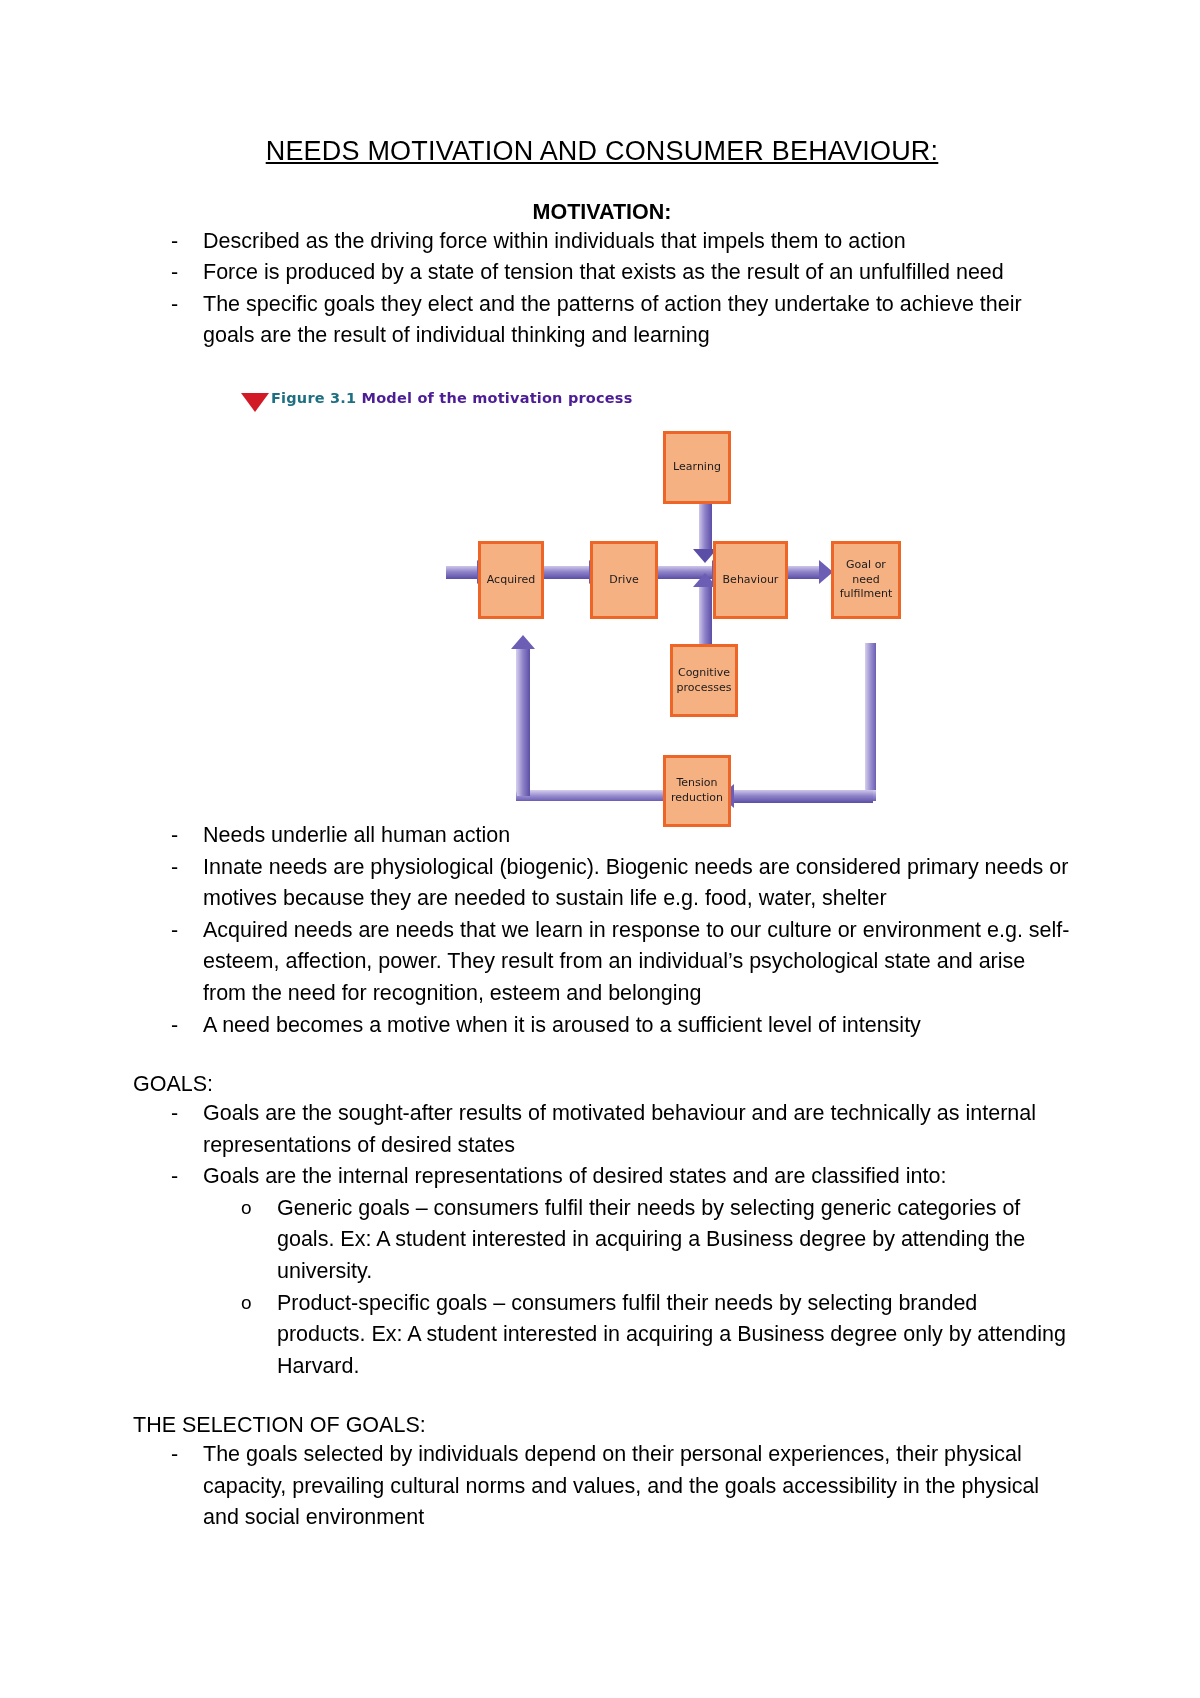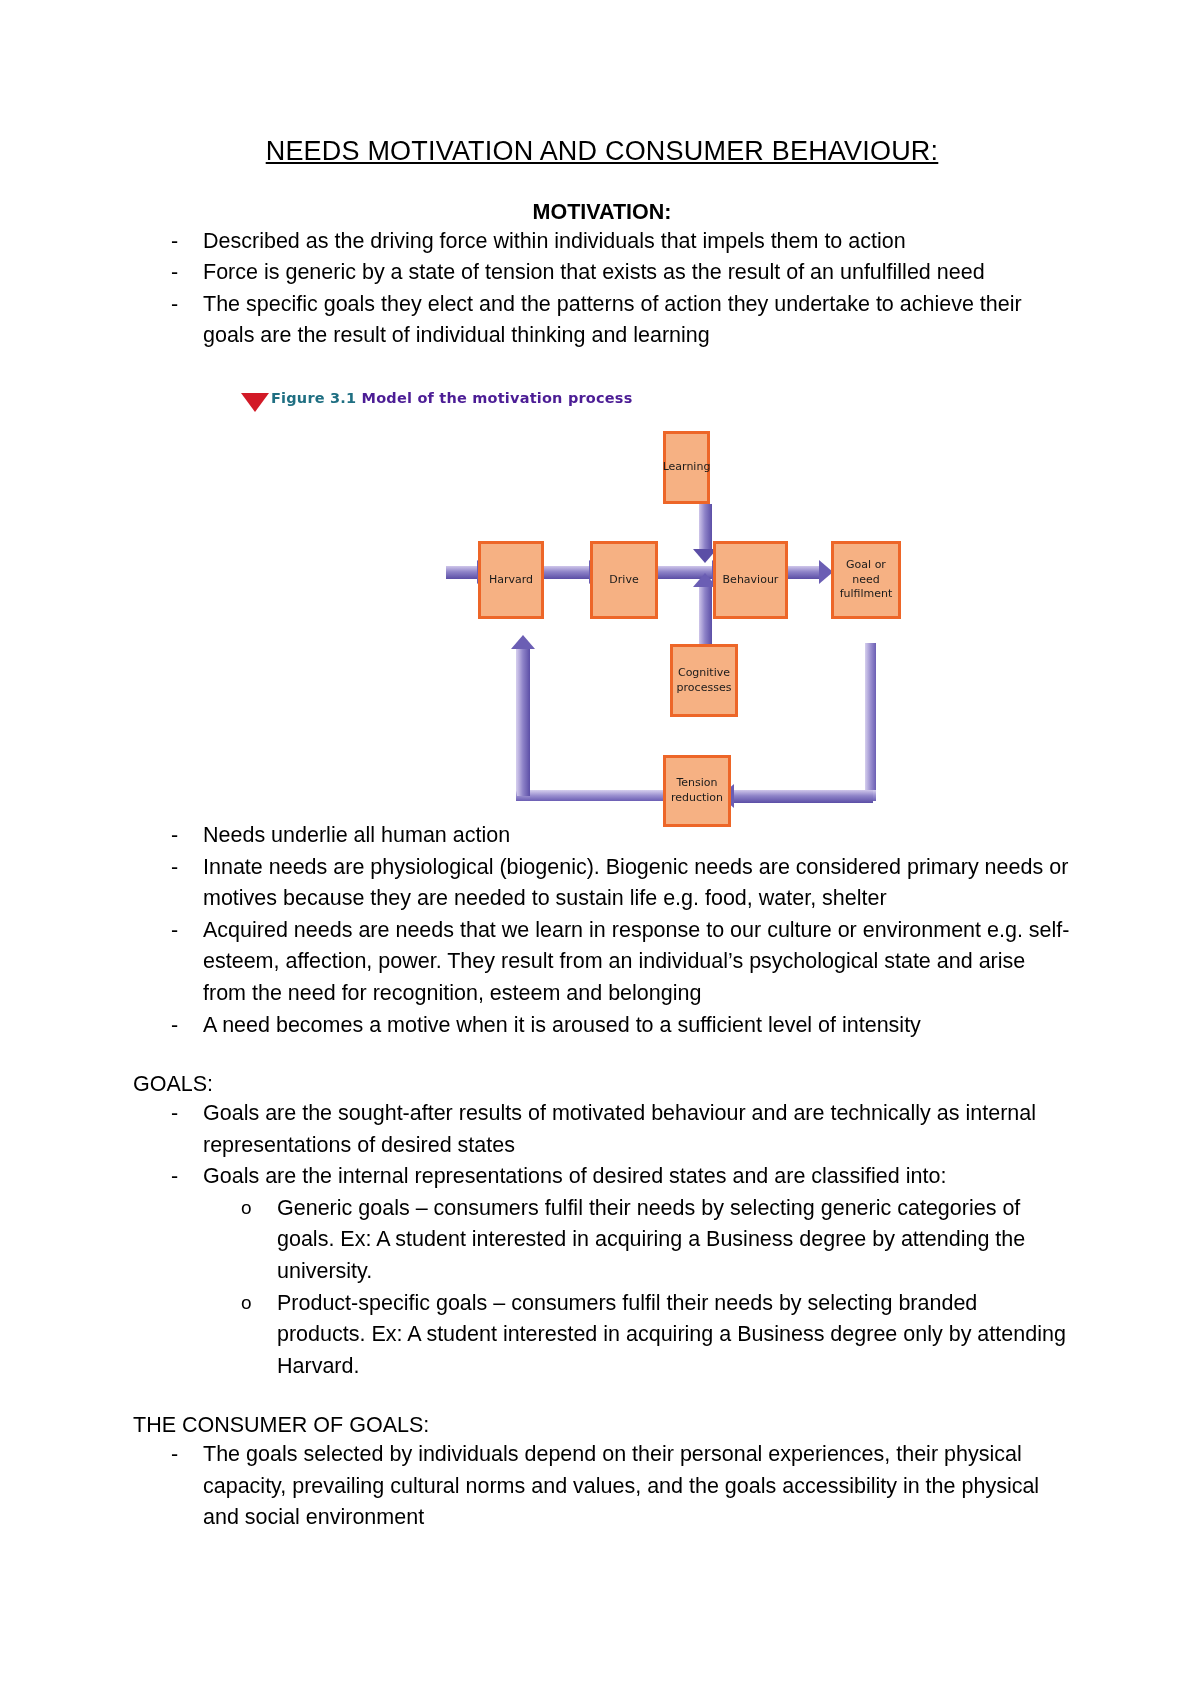--- a/index.html
+++ b/index.html
@@ -195,21 +195,21 @@
 
     <div class="section-head">MOTIVATION:</div>
 
     <ul class="dash">
       <li>
         <span class="marker">-</span>
         <span>Described as the driving force within individuals that impels them to action</span>
       </li>
       <li>
         <span class="marker">-</span>
-        <span>Force is generic by a state of tension that exists as the result of an unfulfilled need</span>
+        <span>Force is produced by a state of tension that exists as the result of an unfulfilled need</span>
       </li>
       <li>
         <span class="marker">-</span>
         <span>The specific goals they elect and the patterns of action they undertake to achieve their goals are the result of individual thinking and learning</span>
       </li>
     </ul>
 
     <div class="figure">
 
       <div class="tri"></div>
@@ -230,36 +230,36 @@
       <div class="arrow-h" style="left:213px; top:180px; width:32px;"></div>
       <div class="arrow-h" style="left:310px; top:180px; width:47px;"></div>
       <div class="arrow-h" style="left:425px; top:180px; width:55px;"></div>
       <div class="arrow-h" style="left:555px; top:180px; width:32px;"></div>
 
       <div class="arrow-v down" style="left:466px; top:118px; height:46px;"></div>
       <div class="arrow-v up" style="left:466px; top:200px; height:58px;"></div>
 
 
       <div class="box" style="left:245px; top:155px; width:66px; height:78px;">
-        <span>Harvard</span>
+        <span>Acquired</span>
       </div>
 
       <div class="box" style="left:357px; top:155px; width:68px; height:78px;">
         <span>Drive</span>
       </div>
 
       <div class="box" style="left:480px; top:155px; width:75px; height:78px;">
         <span>Behaviour</span>
       </div>
 
       <div class="box" style="left:598px; top:155px; width:70px; height:78px;">
         <span>Goal or need fulfilment</span>
       </div>
 
-      <div class="box" style="left:430px; top:45px; width:47px; height:73px;">
+      <div class="box" style="left:430px; top:45px; width:68px; height:73px;">
         <span>Learning</span>
       </div>
 
       <div class="box" style="left:437px; top:258px; width:68px; height:73px;">
         <span>Cognitive processes</span>
       </div>
 
       <div class="box" style="left:430px; top:369px; width:68px; height:72px;">
         <span>Tension reduction</span>
       </div>
@@ -309,21 +309,21 @@
         <span>Generic goals – consumers fulfil their needs by selecting generic categories of goals. Ex: A student interested in acquiring a Business degree by attending the university.</span>
       </li>
       <li>
         <span class="marker">o</span>
         <span>Product-specific goals – consumers fulfil their needs by selecting branded products. Ex: A student interested in acquiring a Business degree only by attending Harvard.</span>
       </li>
     </ul>
 
     <div class="gap-md"></div>
 
-    <div class="left-head">THE CONSUMER OF GOALS:</div>
+    <div class="left-head">THE SELECTION OF GOALS:</div>
 
     <ul class="dash">
       <li>
         <span class="marker">-</span>
         <span>The goals selected by individuals depend on their personal experiences, their physical capacity, prevailing cultural norms and values, and the goals accessibility in the physical and social environment</span>
       </li>
     </ul>
 
   </div>
 </div>

